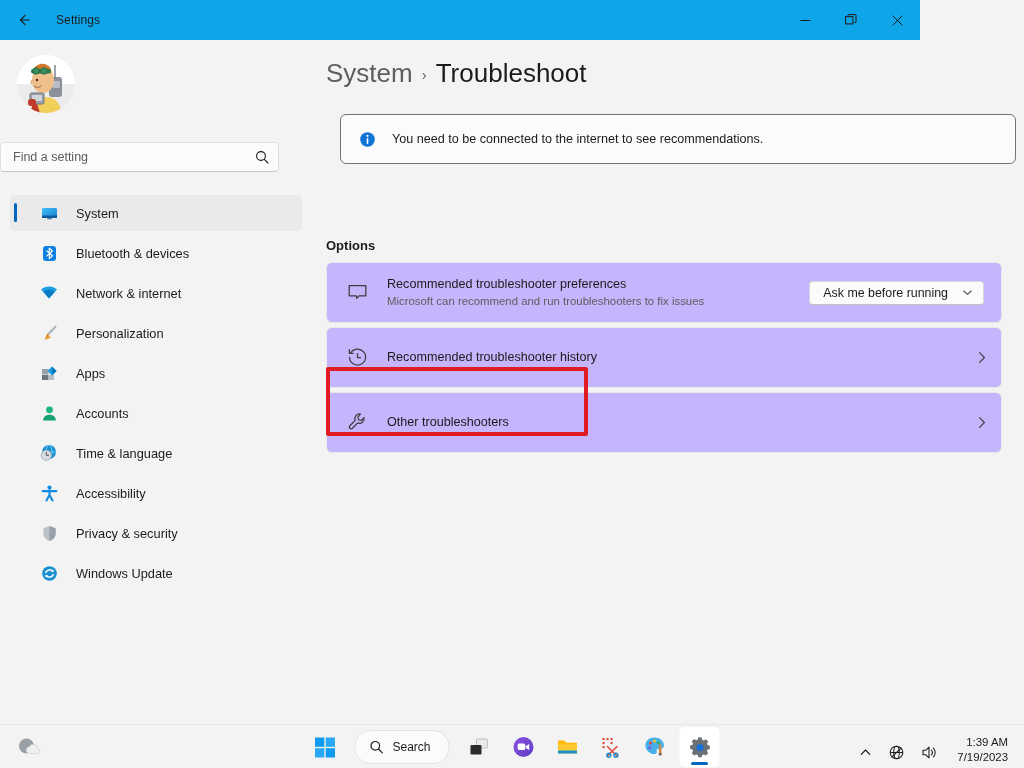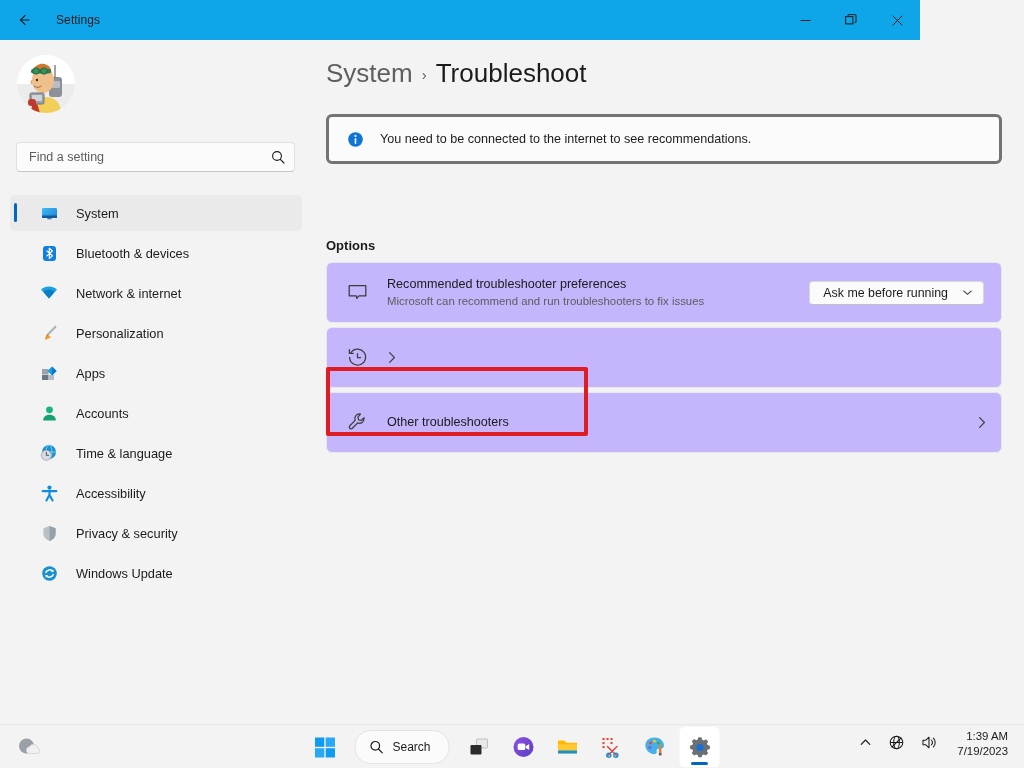--- a/index.html
+++ b/index.html
@@ -69,21 +69,21 @@
     left: 17px; top: 15px;
     width: 58px; height: 58px;
     border-radius: 50%;
     overflow: hidden;
     background: #ffffff;
   }
   .avatar svg { display: block; }
 
   .searchbox {
     position: absolute;
-    left: 16px; top: 102px;
+    left: 0; top: 102px;
     width: 279px; height: 30px;
     background: #fbfbfb;
     border: 1px solid #e0e0e0;
     border-bottom: 1px solid #c7c7c7;
     border-radius: 4px;
     display: flex;
     align-items: center;
     padding: 0 9px 0 12px;
     cursor: text;
   }
@@ -162,25 +162,25 @@
     position: relative;
     top: -2px;
   }
   .crumb-current {
     font-size: 26px;
     color: #1b1b1b;
   }
 
   .banner {
     position: absolute;
-    left: 6px; top: 74px;
+    left: 20px; top: 74px;
     width: 676px;
     height: 50px;
     background: #fbfbfb;
-    border: 3px solid #737373;
+    border: 1px solid #737373;
     border-radius: 6px;
     display: flex;
     align-items: center;
     padding-left: 18px;
   }
   .banner-text {
     margin-left: 16px;
     font-size: 12.6px;
     color: #1b1b1b;
   }
@@ -330,21 +330,21 @@
   }
   .tb-search-label {
     font-size: 12px;
     color: #1b1b1b;
   }
   .tray {
     position: absolute;
     right: 8px; top: 0;
     height: 44px;
     display: flex;
-    align-items: flex-start;
+    align-items: flex-end;
     gap: 2px;
   }
   .tray-btn {
     height: 34px;
     padding: 0 7px;
     display: flex; align-items: center; justify-content: center;
     border-radius: 5px;
     cursor: pointer;
   }
   .clock {
@@ -604,20 +604,23 @@
       </div>
 
       <div class="card short clickable">
         <span class="card-icon">
           <svg width="21" height="21" viewBox="0 0 21 21">
             <path d="M3.6 6.2A8 8 0 1 1 2.6 10.4" fill="none" stroke="#3d3d3d" stroke-width="1.25" stroke-linecap="round"></path>
             <path d="M2.4 2.6v3.8h3.8" fill="none" stroke="#3d3d3d" stroke-width="1.25" stroke-linecap="round" stroke-linejoin="round"></path>
             <path d="M10.5 6.6v4h3" fill="none" stroke="#3d3d3d" stroke-width="1.25" stroke-linecap="round" stroke-linejoin="round"></path>
           </svg>
         </span>
+        <div class="card-body">
+          <div class="card-title">Recommended troubleshooter history</div>
+        </div>
         <span class="card-chevron">
           <svg width="13" height="13" viewBox="0 0 13 13">
             <path d="M4.6 1.6 9.4 6.5l-4.8 4.9" fill="none" stroke="#3d3d3d" stroke-width="1.15" stroke-linecap="round" stroke-linejoin="round"></path>
           </svg>
         </span>
       </div>
 
       <div class="card short clickable">
         <span class="card-icon">
           <svg width="21" height="21" viewBox="0 0 21 21">

